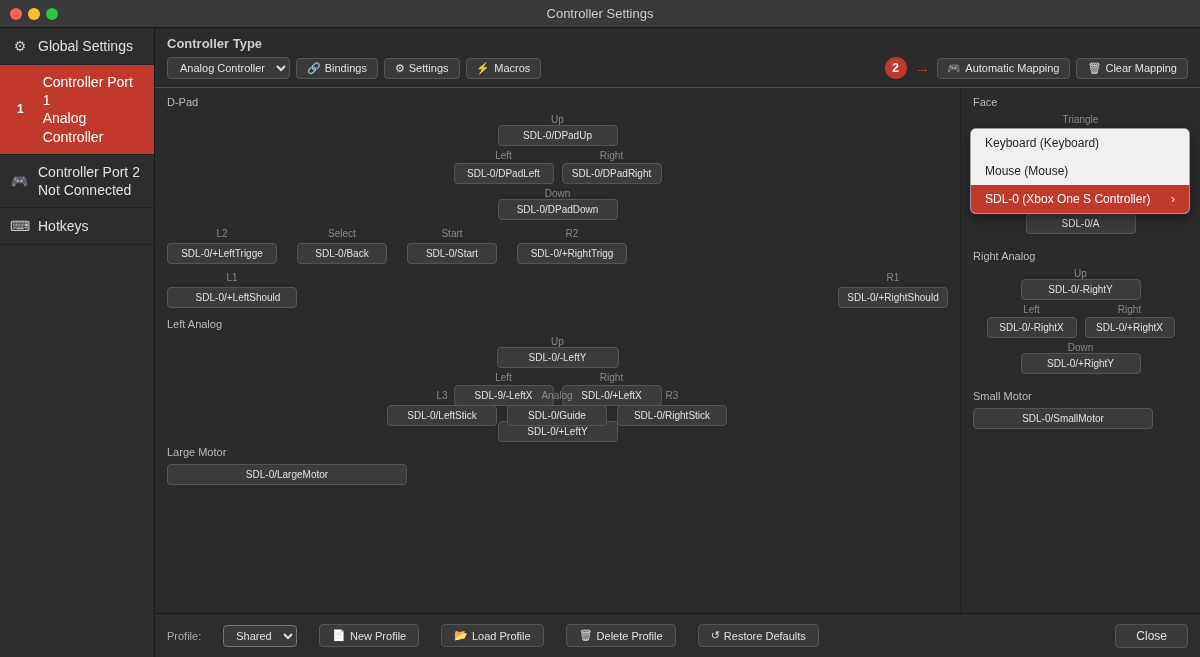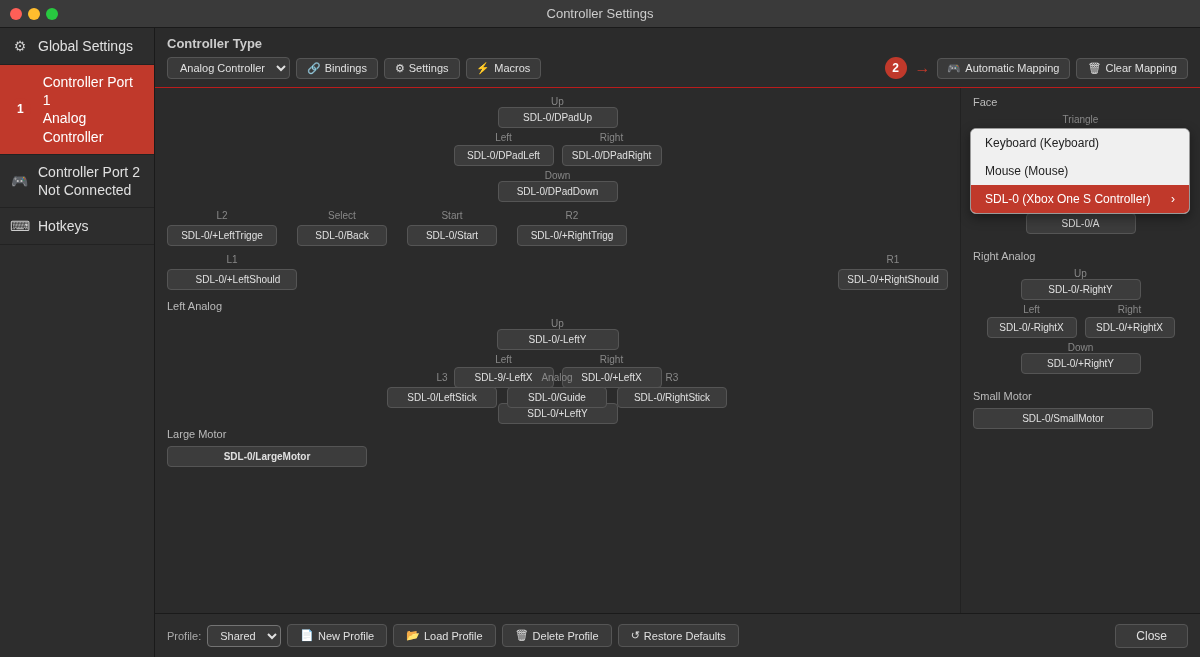--- a/index.html
+++ b/index.html
@@ -159,21 +159,21 @@
       font-size: 10px;
       color: #888;
       text-align: center;
     }
     .footer {
       background: #2d2d2d;
       border-top: 1px solid #1a1a1a;
       padding: 6px 12px;
       display: flex;
       align-items: center;
-      gap: 6px;
+      gap: 22px;
       flex-shrink: 0;
       height: 44px;
     }
     .footer-label {
       font-size: 11px;
       color: #aaa;
     }
     .profile-select {
       background: #3a3a3a;
       border: 1px solid #737373;
@@ -379,20 +379,21 @@
           <span>SDL-0 (Xbox One S Controller)</span>
           <span style="float:right;">›</span>
         </div>
       </div>
     </div>
 
     <div class="main-layout">
 
       <div class="left-panel">
 
+        <div class="section-title">D-Pad</div>
         <div class="dpad-layout">
           <div class="dpad-row">
             <span class="sub-label">Up</span>
           </div>
           <div class="dpad-row">
             <button class="binding-btn" style="width:120px;">SDL-0/DPadUp</button>
           </div>
           <div class="dpad-row" style="gap:8px; margin-top:4px;">
             <div style="display:flex;flex-direction:column;align-items:center;gap:2px;">
               <span class="sub-label">Left</span>
@@ -481,21 +482,21 @@
             </div>
             <div class="trigger-col">
               <span class="sub-label">R3</span>
               <button class="binding-btn" style="width:110px;">SDL-0/RightStick</button>
             </div>
           </div>
         </div>
 
         <div style="margin-top:20px;">
           <div class="section-title">Large Motor</div>
-          <button class="binding-btn" style="width:200px;font-weight:bold;">SDL-0/LargeMotor</button>
+          <button class="binding-btn" style="width:240px;">SDL-0/LargeMotor</button>
         </div>
 
       </div>
 
       <div class="right-panel">
 
         <div class="section-title">Face</div>
         <div class="face-layout">
           <div class="dpad-row" style="margin-bottom:4px;">
             <span class="sub-label">Triangle</span>

